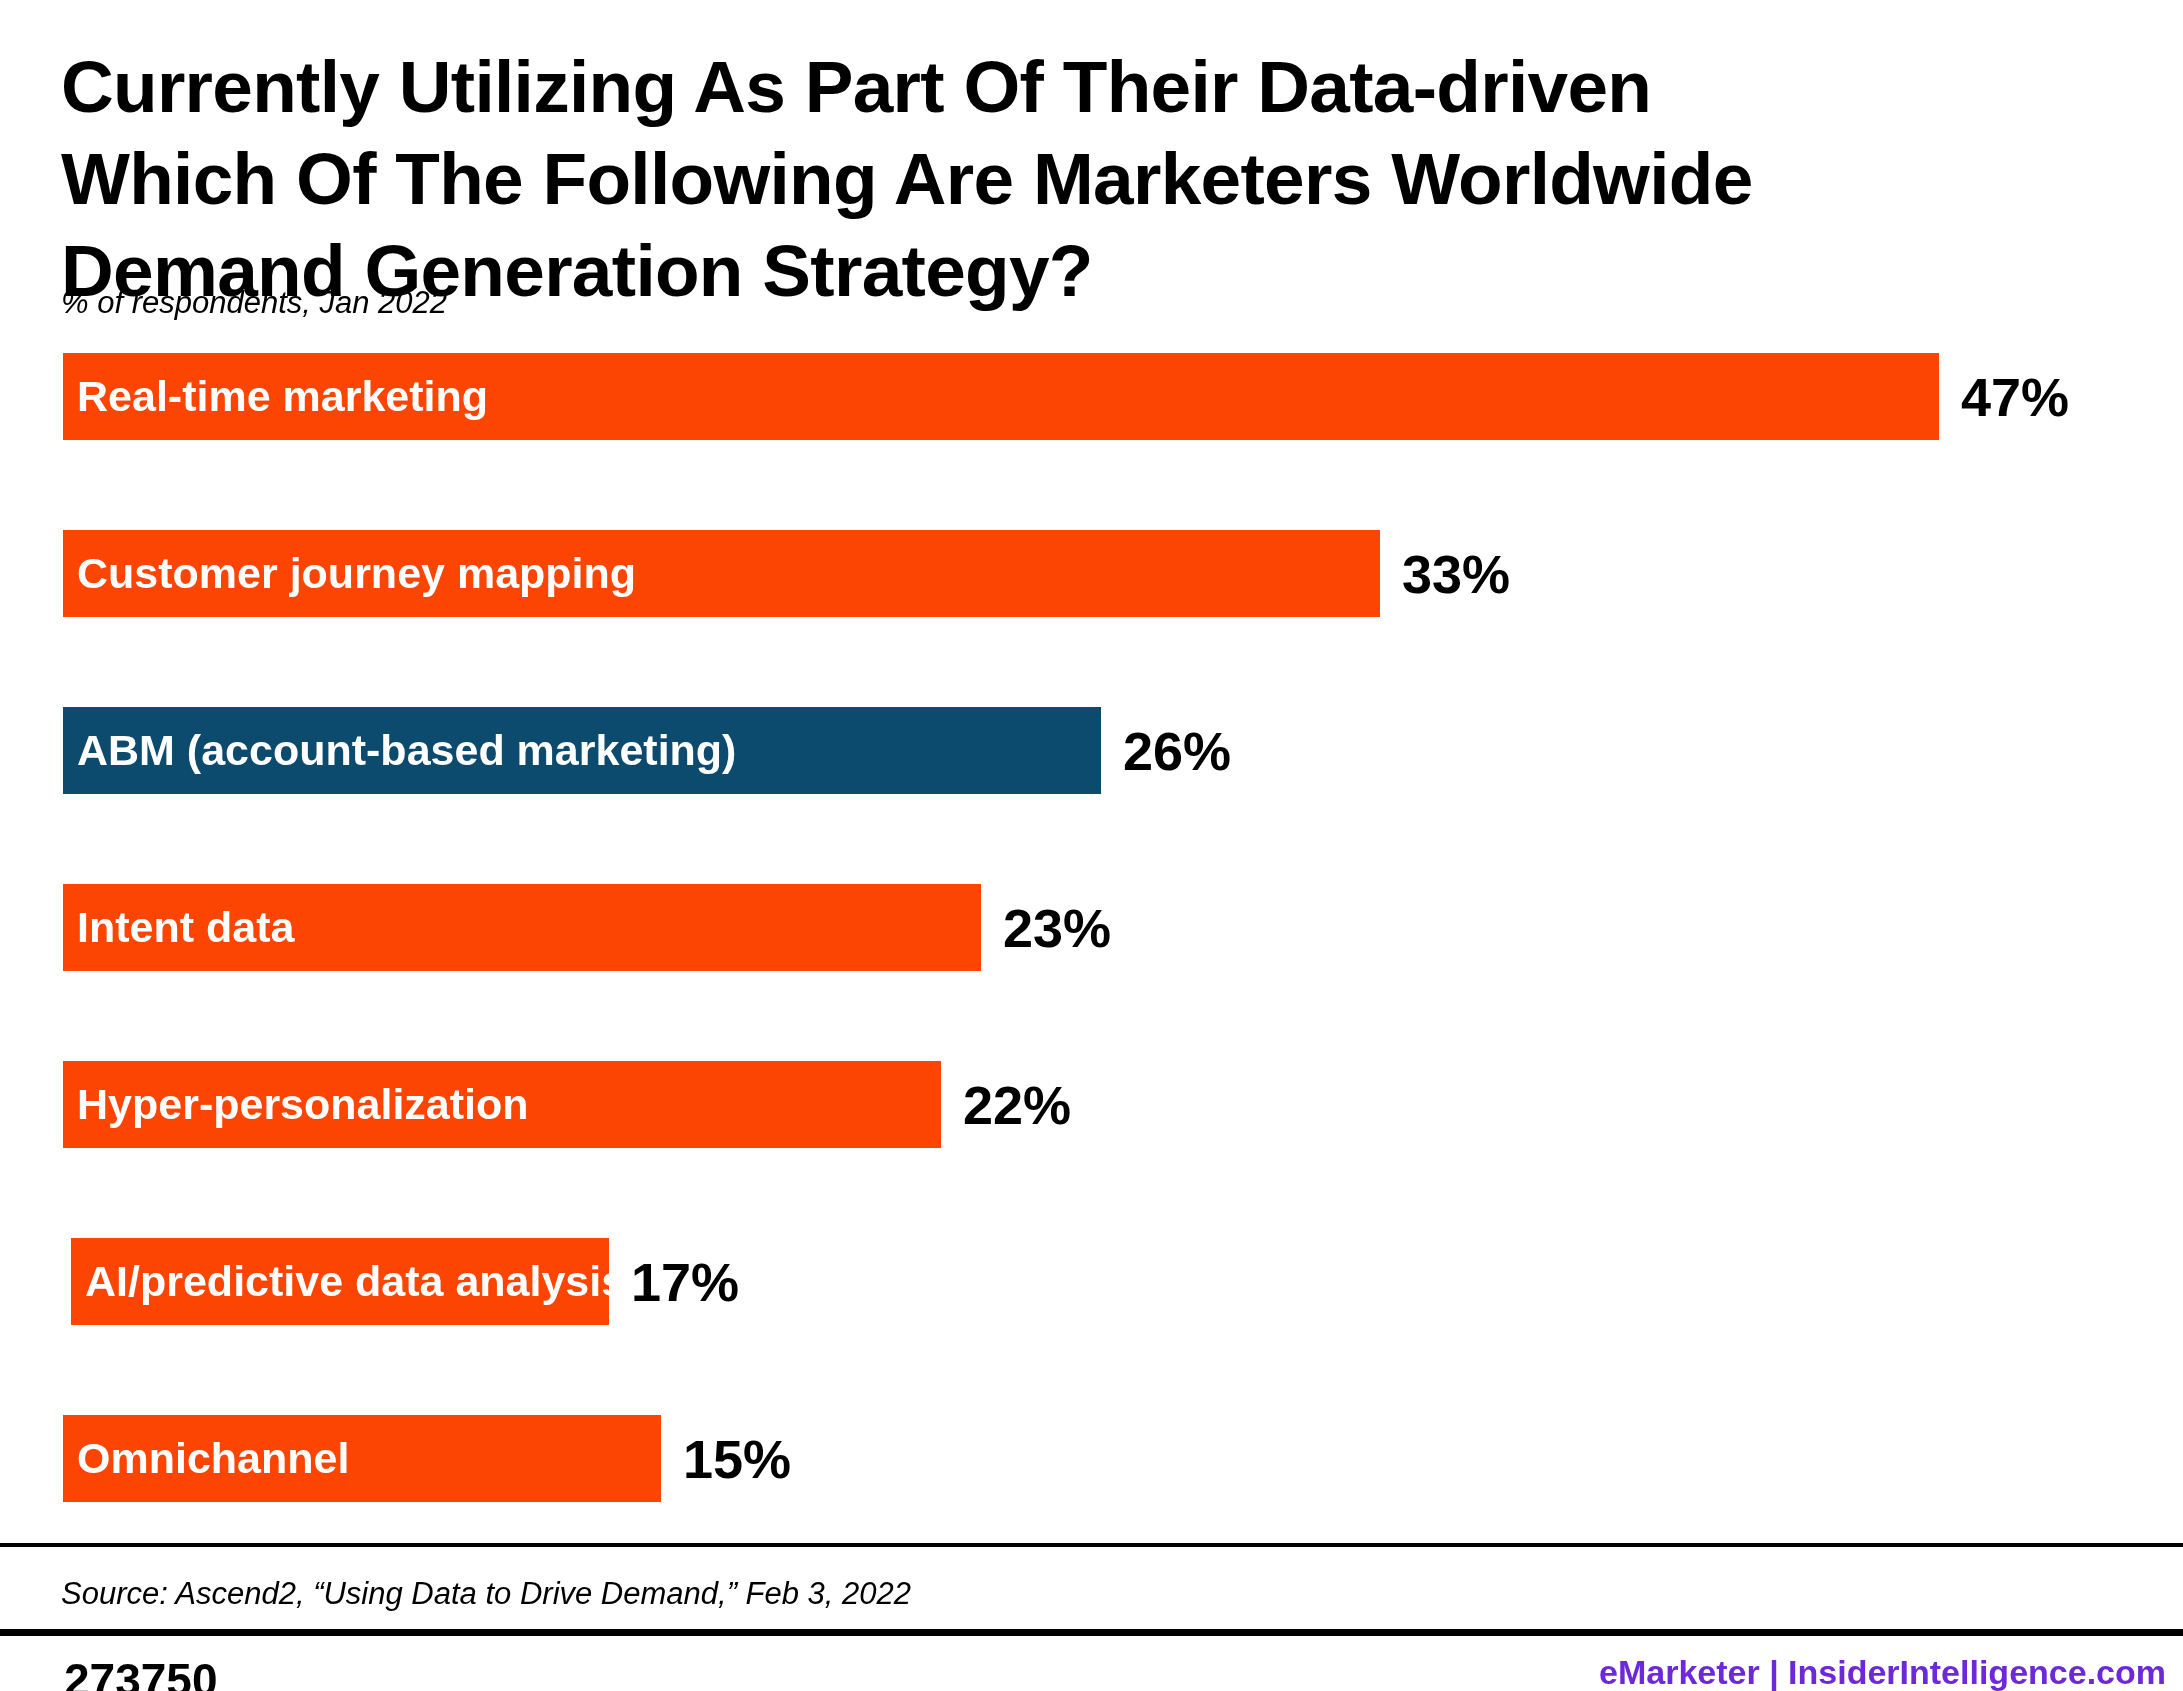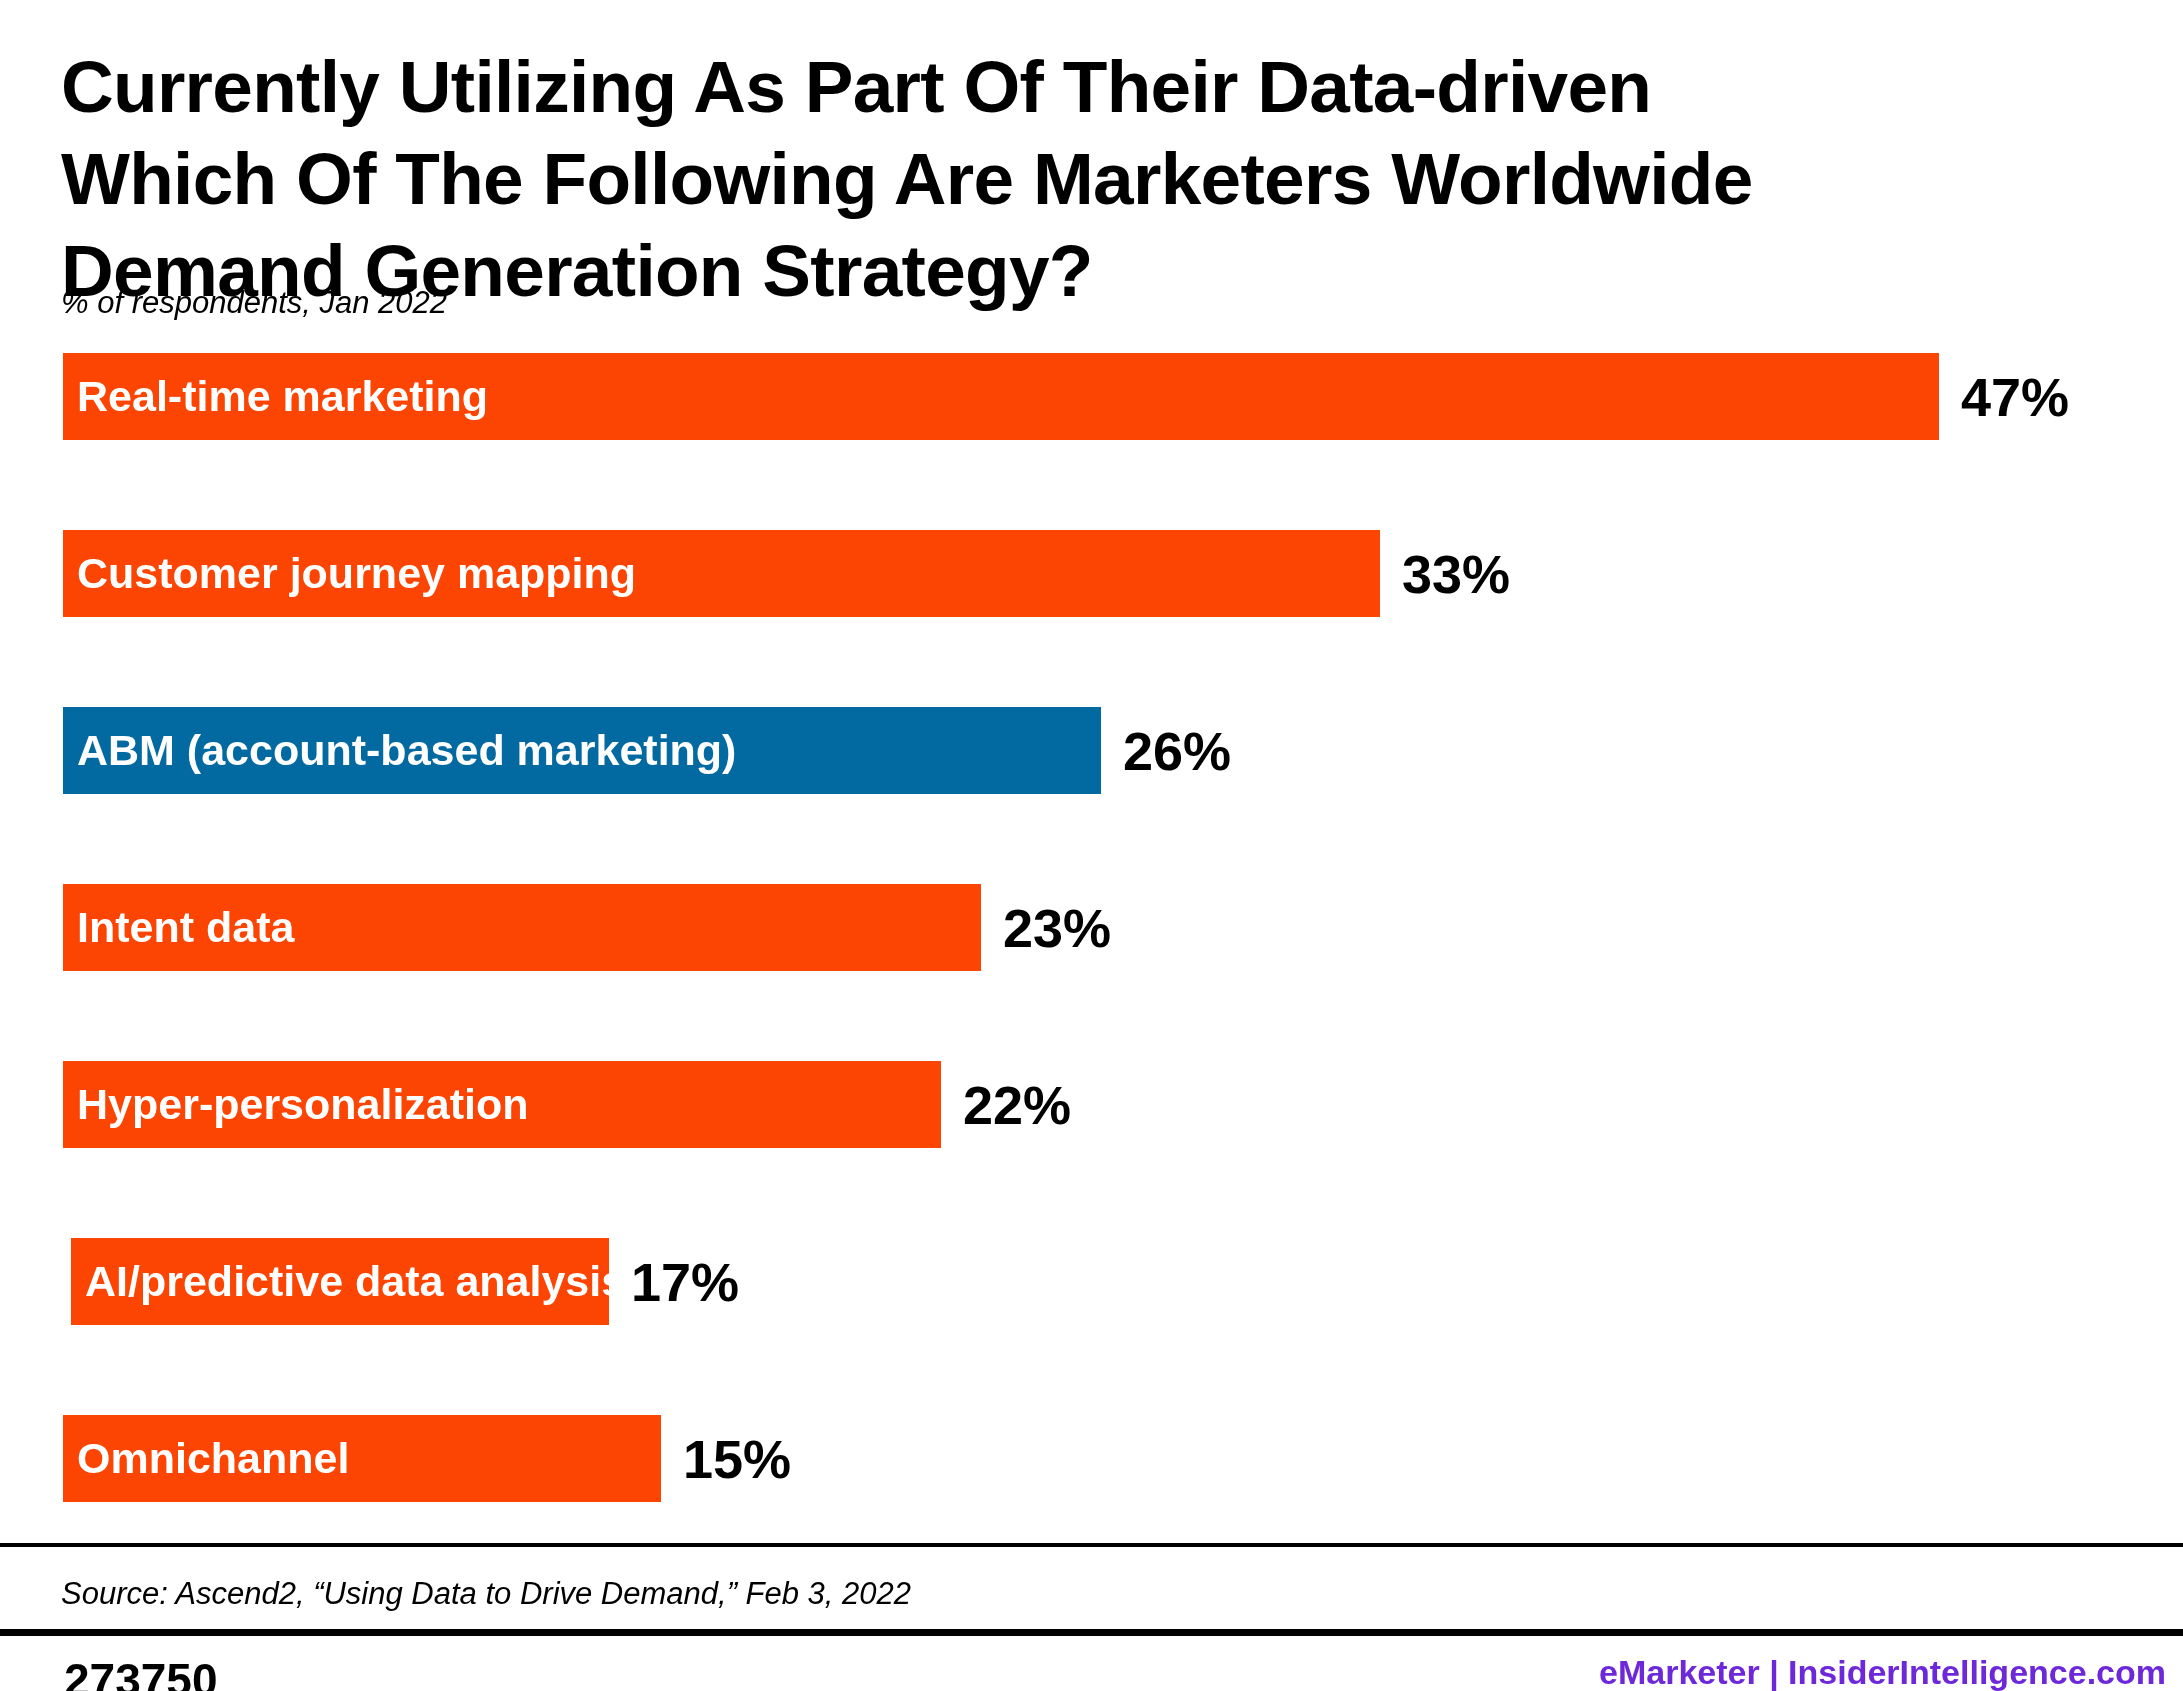--- a/index.html
+++ b/index.html
@@ -119,21 +119,21 @@
     </div>
     <span class="pct">47%</span>
   </div>
   <div class="bar-row">
     <div class="bar" style="width: 1317px; background: rgb(252, 69, 3);">
       <span class="bar-label">Customer journey mapping</span>
     </div>
     <span class="pct">33%</span>
   </div>
   <div class="bar-row">
-    <div class="bar" style="width: 1038px; background: #0369a1; text-align: center;">
+    <div class="bar" style="width: 1038px; background: #0c4a6e; text-align: center;">
       <span class="bar-label">ABM (account-based marketing)</span>
     </div>
     <span class="pct">26%</span>
   </div>
   <div class="bar-row">
     <div class="bar" style="width: 918px; background: rgb(252, 69, 3);">
       <span class="bar-label">Intent data</span>
     </div>
     <span class="pct">23%</span>
   </div>

